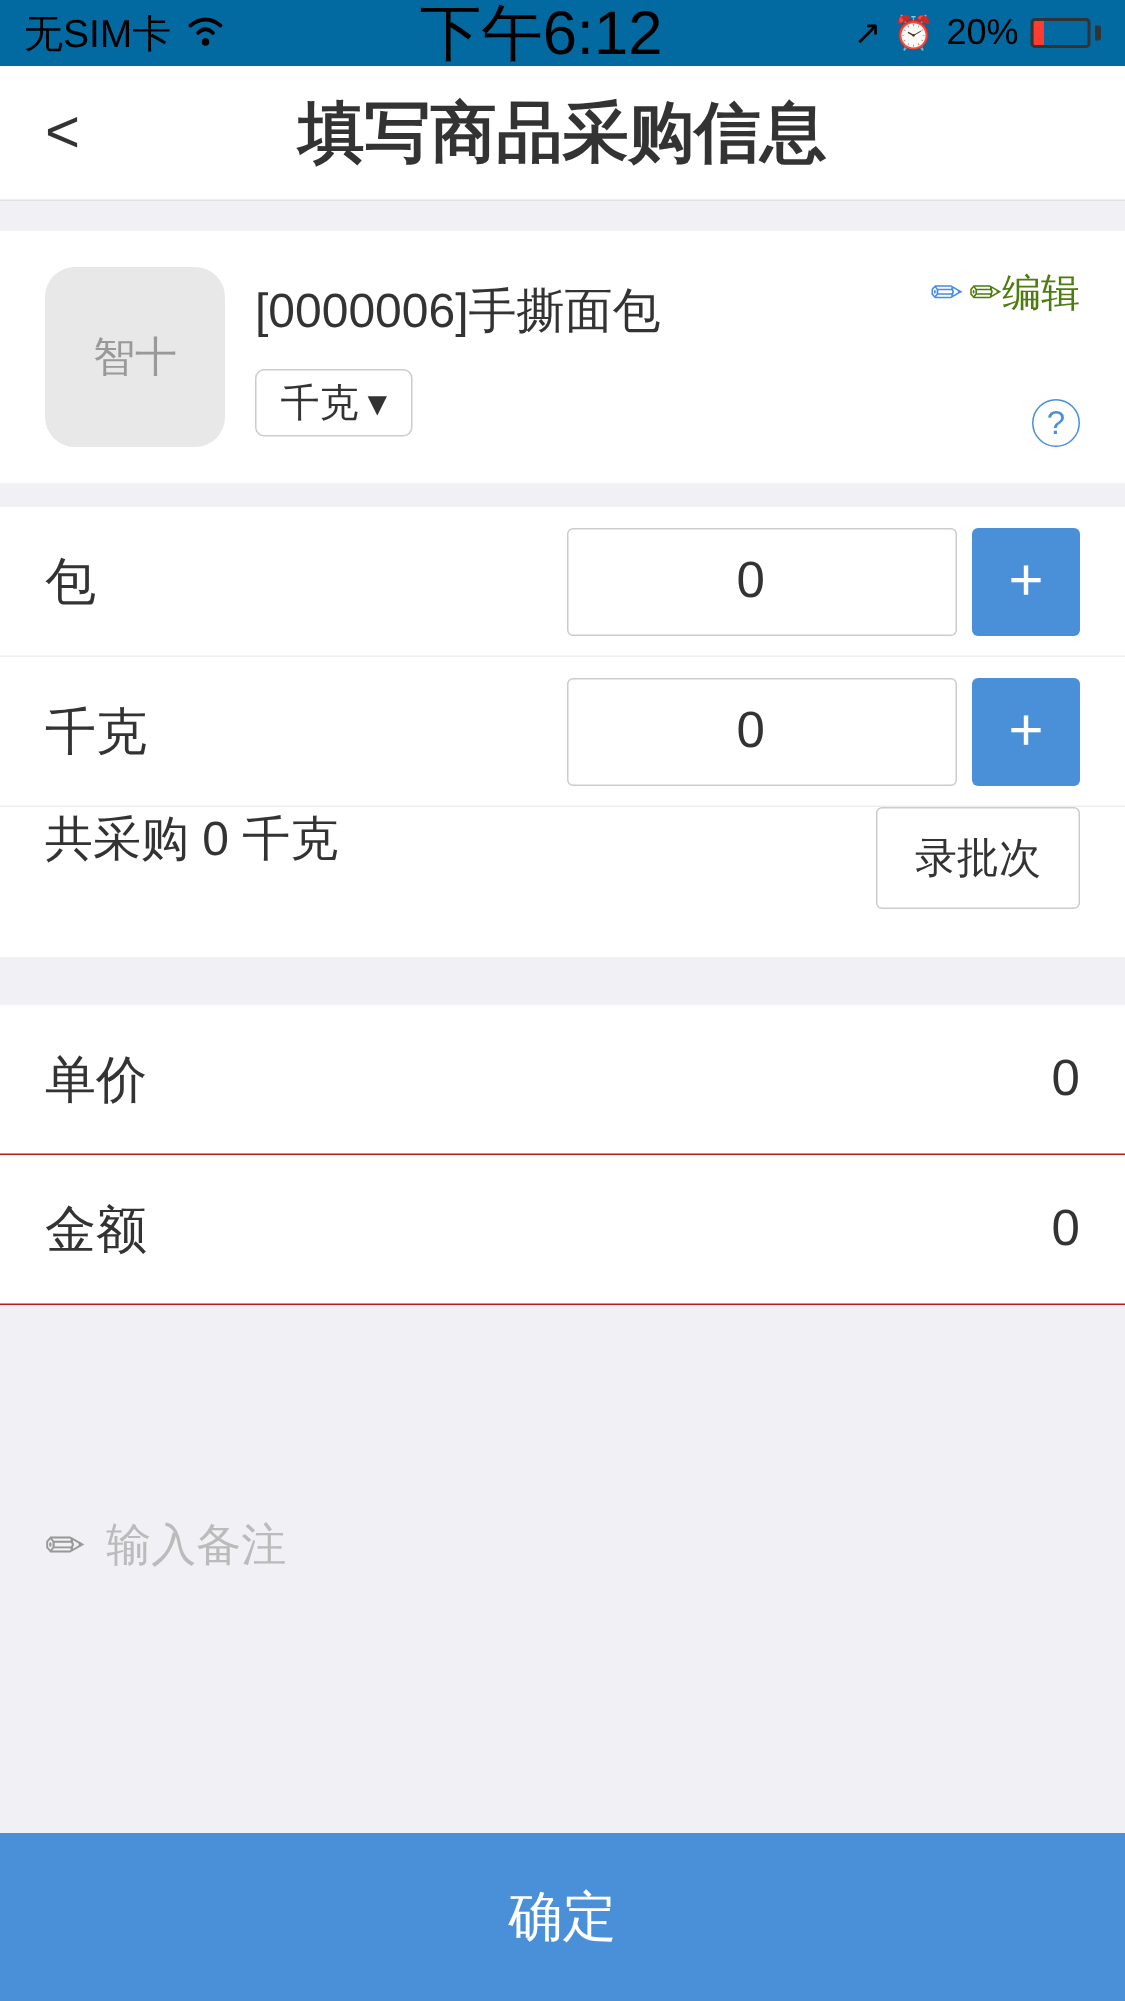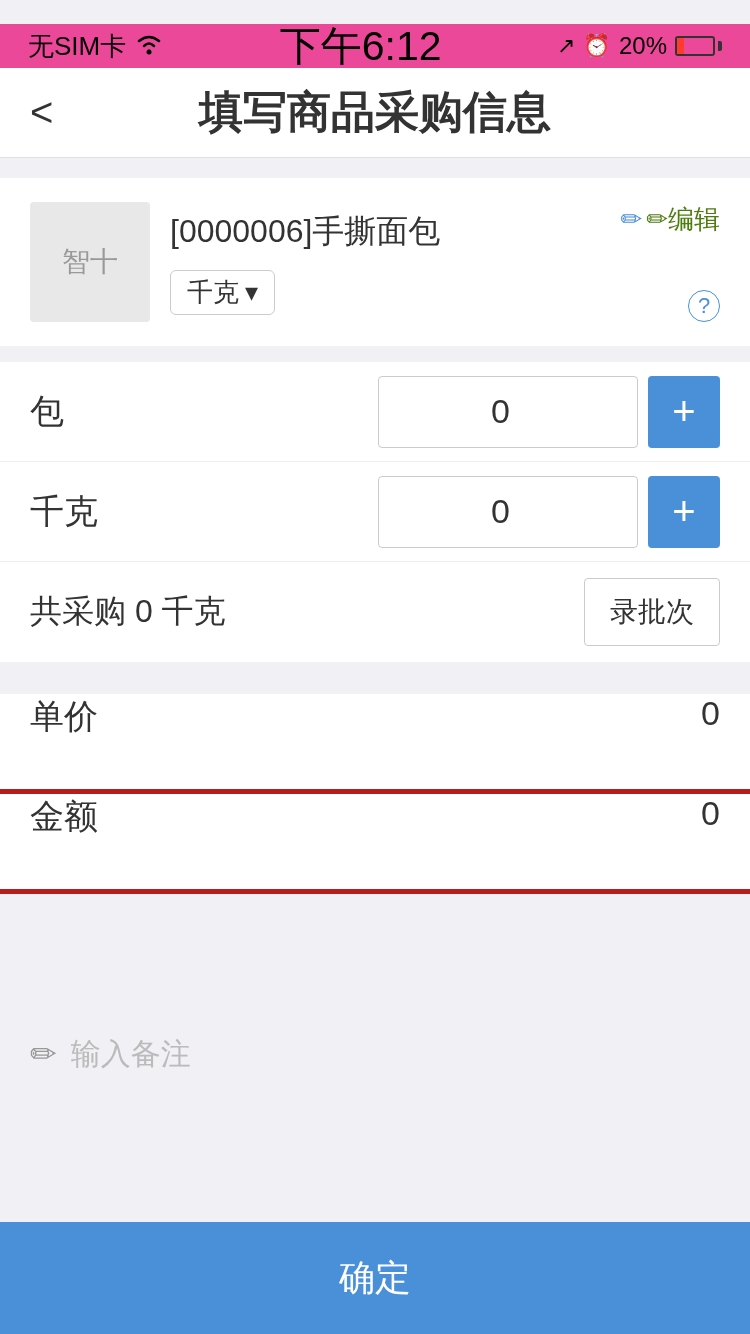--- a/index.html
+++ b/index.html
@@ -9,28 +9,27 @@
       min-height: 1334px;
       font-family: -apple-system, "PingFang SC", "Helvetica Neue", sans-serif;
       background: #f0f0f5;
       font-size: 32px;
       color: #333;
     }
 
     
     .status-bar {
       height: 44px;
-      background: #ec4899;
+      background: #0369a1;
       display: flex;
       align-items: center;
       justify-content: space-between;
-      padding: 0 28px;
+      padding: 0 16px;
       font-size: 28px;
       color: #000;
-      margin-top: 24px;
     }
     .status-left { display: flex; align-items: center; gap: 8px; font-size: 26px; }
     .status-center { font-size: 41px; font-weight: 400; }
     .status-right { display: flex; align-items: center; gap: 8px; font-size: 24px; }
     .battery-icon {
       display: inline-flex; align-items: center; gap: 2px;
     }
     .battery-body {
       width: 40px; height: 20px; border: 2px solid #333; border-radius: 3px; position: relative; overflow: hidden;
     }
@@ -70,21 +69,21 @@
       display: flex;
       align-items: center;
       padding: 24px 30px;
       gap: 20px;
       margin-top: 20px;
     }
     .product-img {
       width: 120px;
       height: 120px;
       background: #e8e8e8;
-      border-radius: 4px;
+      border-radius: 20px;
       display: flex;
       align-items: center;
       justify-content: center;
       color: #999;
       font-size: 28px;
       flex-shrink: 0;
     }
     .product-info { flex: 1; }
     .product-name { font-size: 32px; color: #333; margin-bottom: 16px; }
     .product-unit { display: flex; align-items: center; gap: 10px; font-size: 28px; color: #666; }
@@ -165,21 +164,20 @@
       align-items: center;
       justify-content: center;
       border-radius: 4px;
       margin-left: 10px;
       cursor: pointer;
     }
 
     
     .total-row {
       display: flex;
-      align-items: center;
       padding: 0 30px;
       height: 100px;
       background: #fff;
     }
     .total-label {
       font-size: 32px;
       color: #333;
       flex: 1;
     }
     .batch-btn {
@@ -196,23 +194,24 @@
       background: #fff;
     }
 
     
     .info-section {
       background: #fff;
       margin-top: 16px;
     }
     .info-row {
       display: flex;
-      padding: 0 30px;
+      align-items: center;
+      padding: 12px 30px;
       height: 100px;
-      border-bottom: 5px solid #b91c1c;
+      border-bottom: 1px solid #b91c1c;
     }
     .info-label {
       font-size: 34px;
       color: #333;
       flex: 1;
     }
     .info-value {
       font-size: 34px;
       color: #333;
     }

